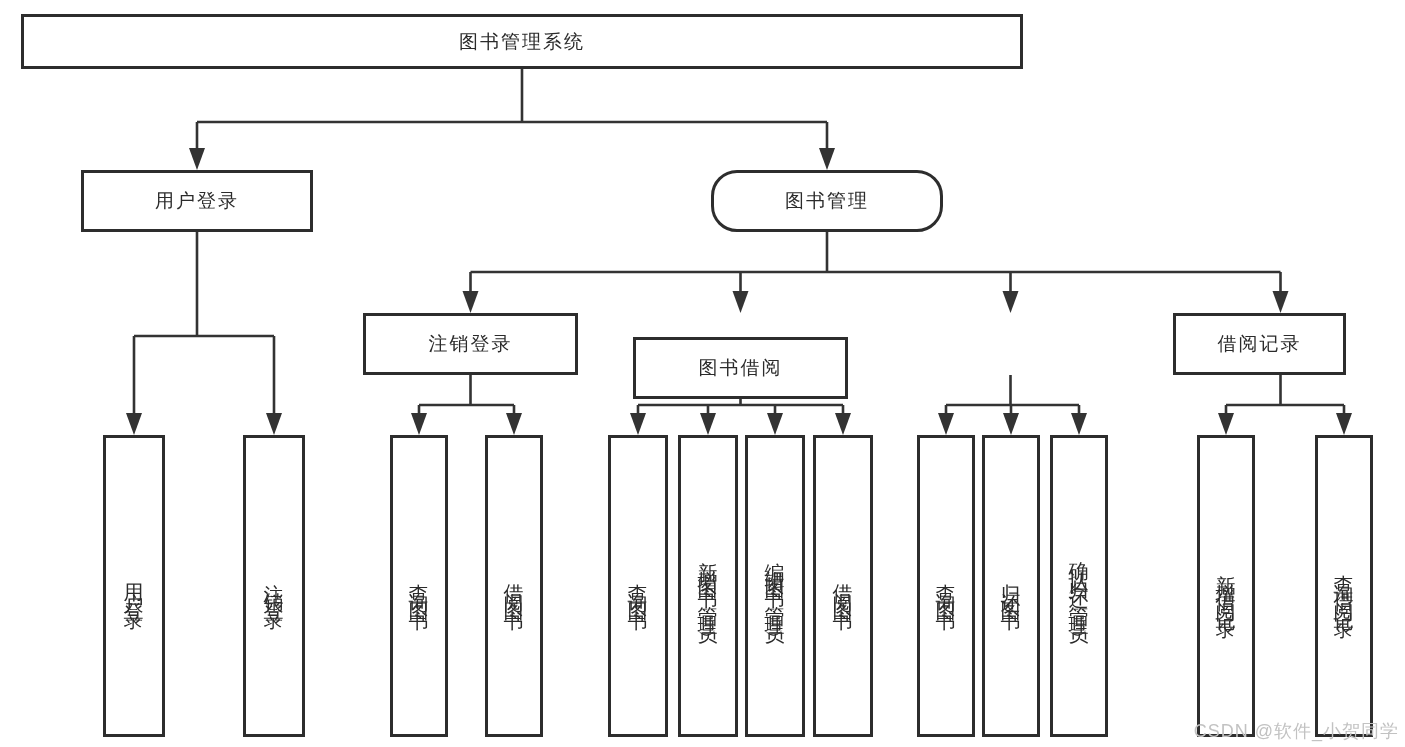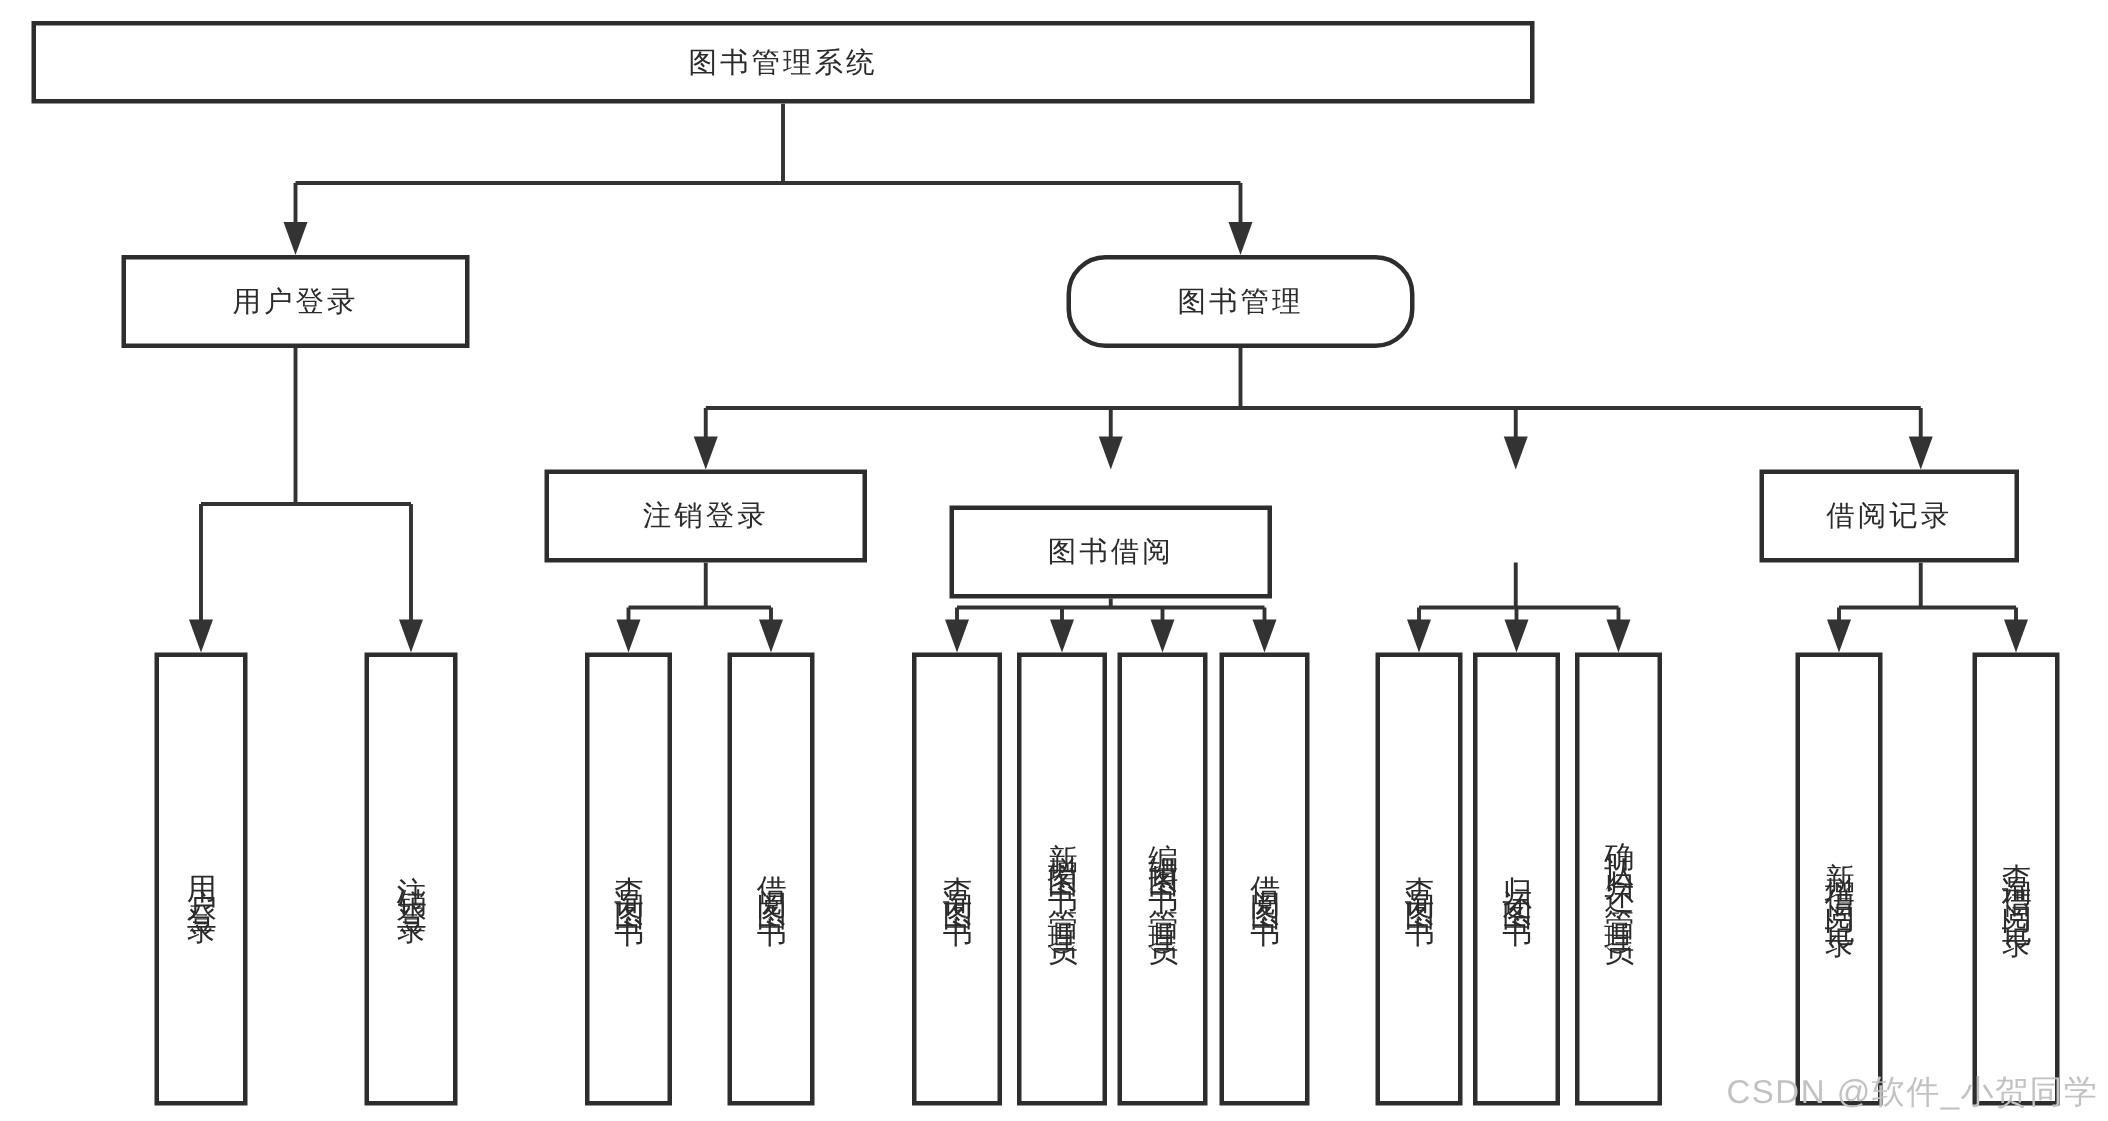--- a/index.html
+++ b/index.html
@@ -59,21 +59,21 @@
   .lf7 {left:745px; width:60px;}
   .lf8 {left:813px; width:60px;}
   .lf9 {left:917px; width:58px;}
   .lf10{left:982px; width:58px;}
   .lf11{left:1050px;width:58px;}
   .lf12{left:1197px;width:58px;}
   .lf13{left:1315px;width:58px;}
   .watermark{
     position:absolute;
     right:6px;bottom:4px;
-    font-size:22px;
+    font-size:18px;
     letter-spacing:1px;
     color:var(--watermark);
     z-index:5;
     white-space:nowrap;
   }
 </style>
 </head>
 <body>
 
 <div class="canvas">

